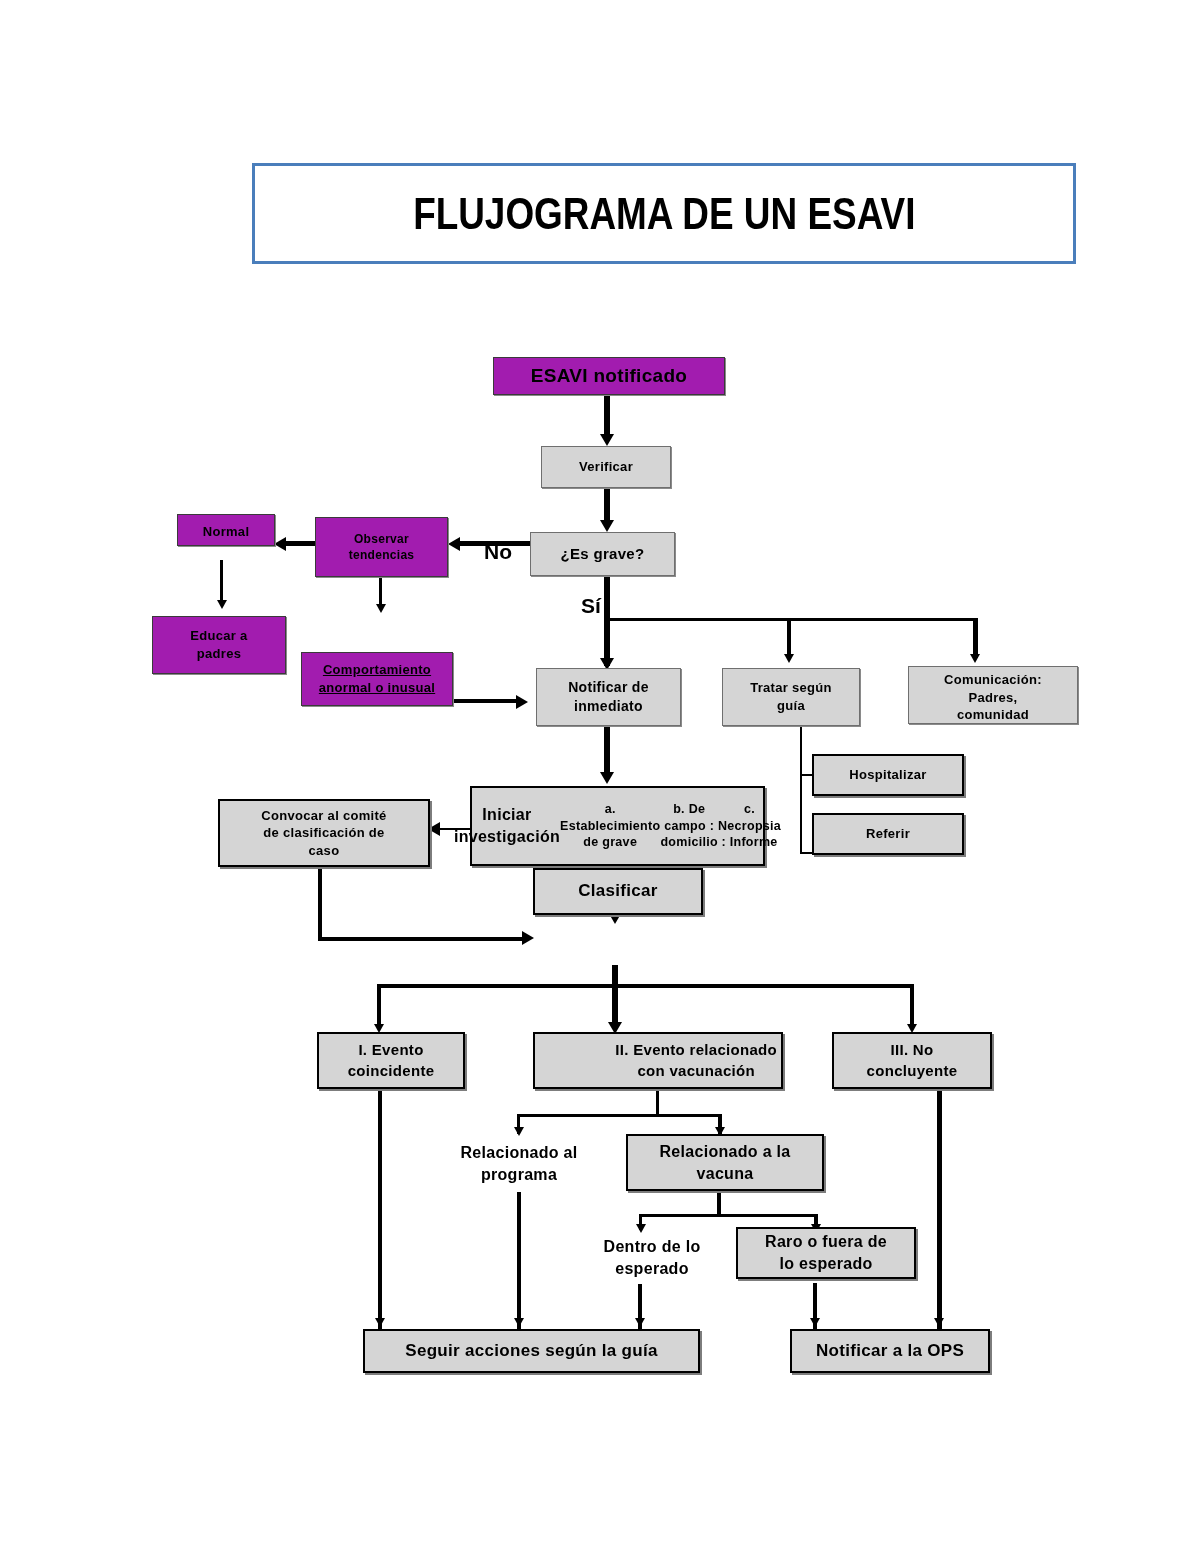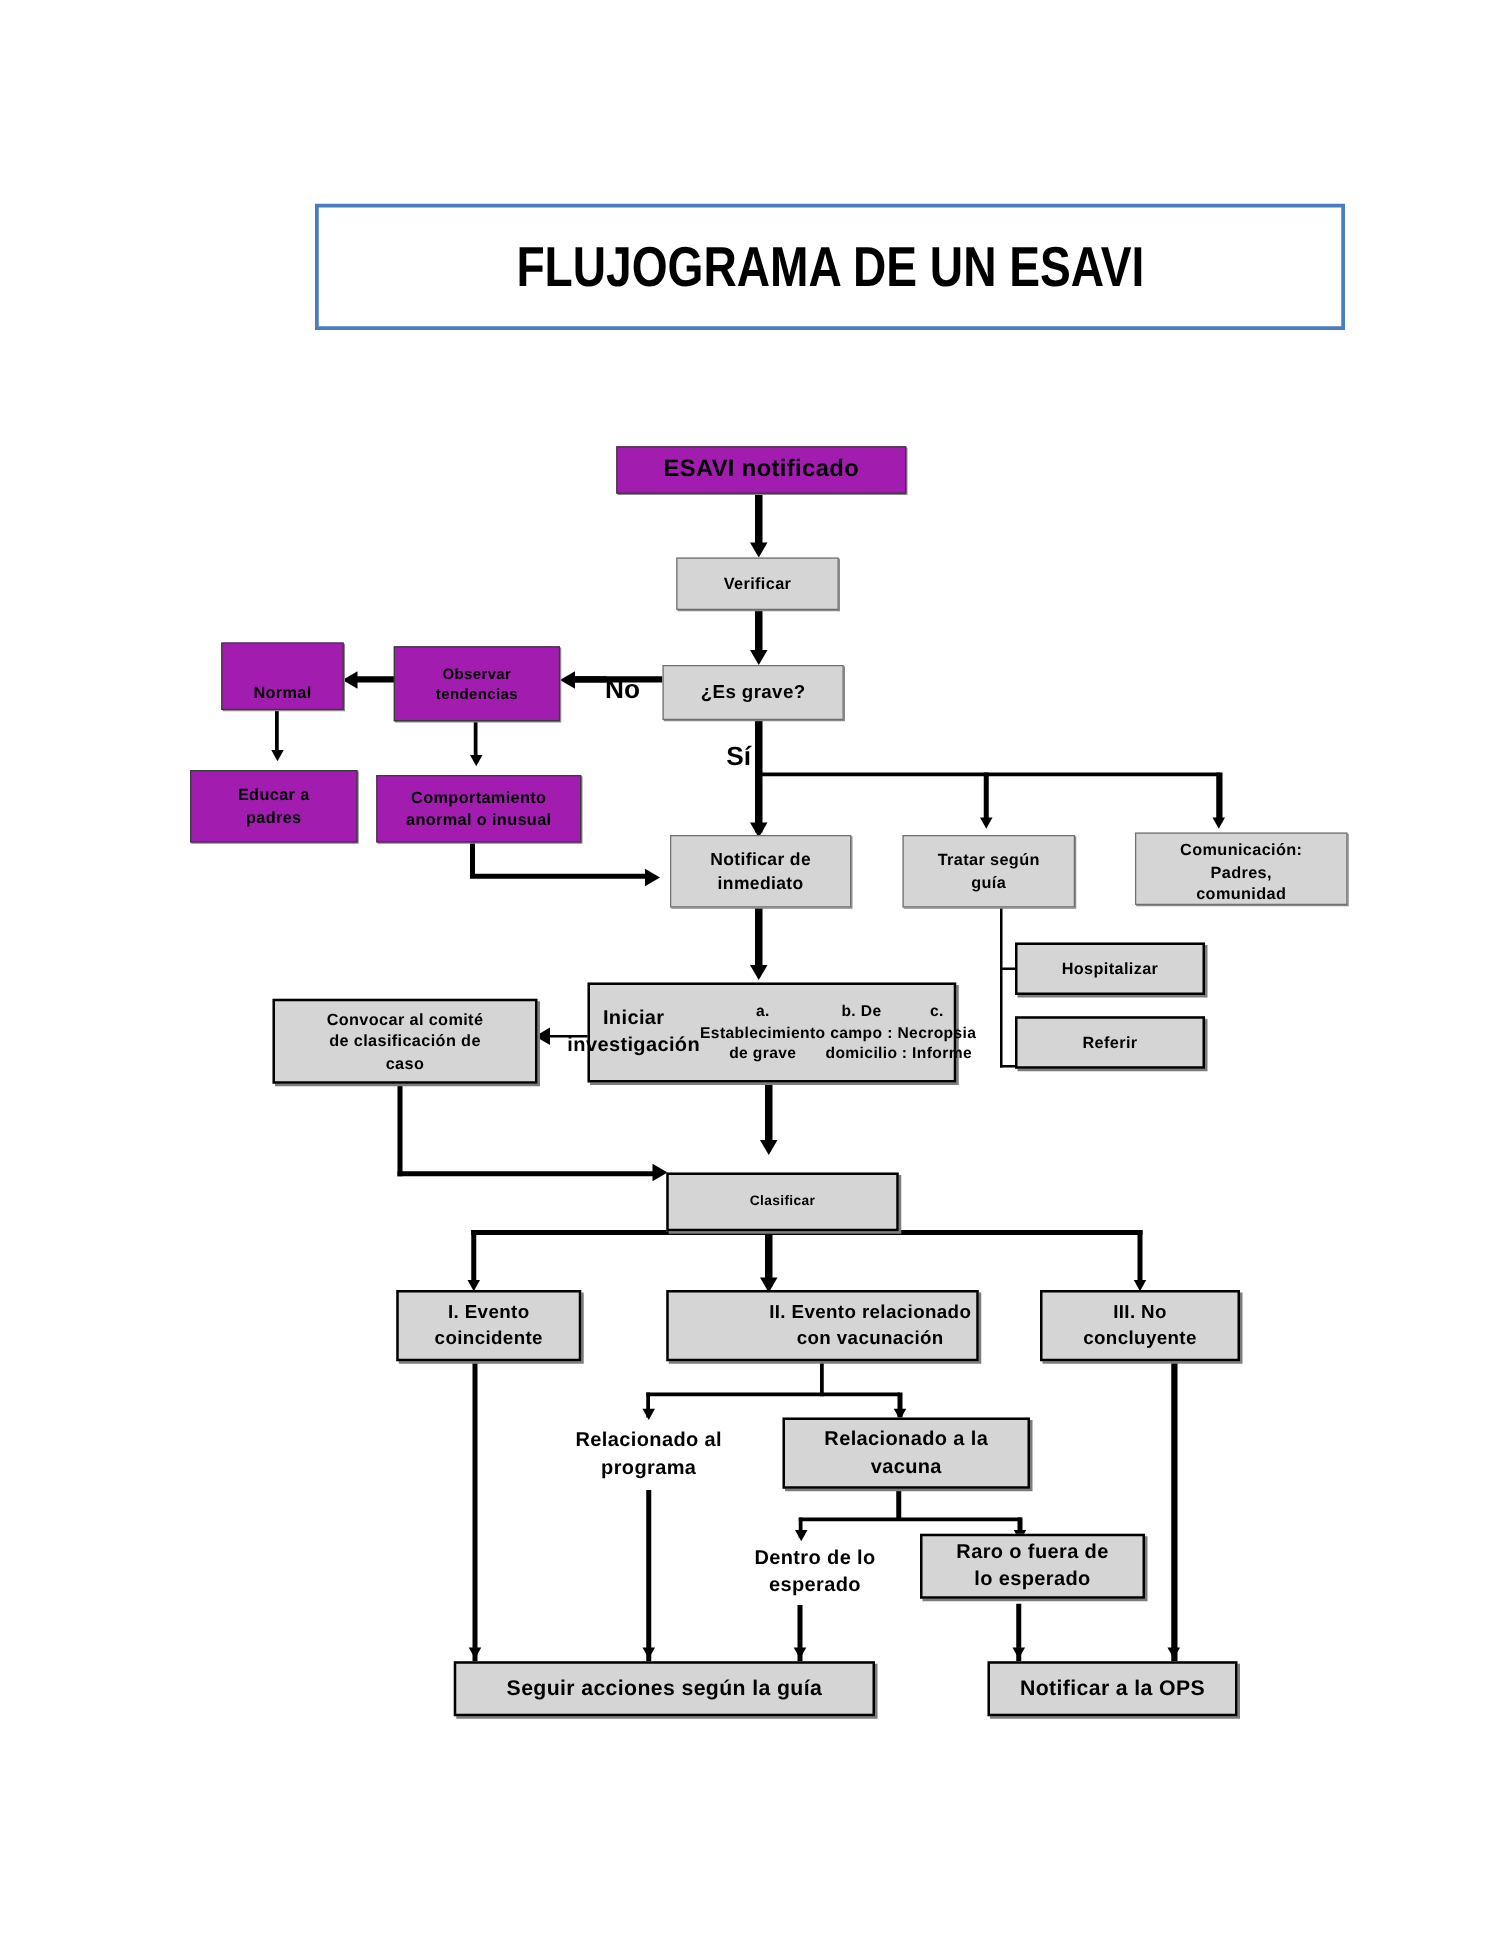--- a/index.html
+++ b/index.html
@@ -160,36 +160,36 @@
   <div class="arrow-left" style="left:448px; top:521px;"></div>
 
   <div class="node white" style="left:315px; top:501px; width:133px; height:60px; font-size:12px;">
     <span class="inner" style="white-space:pre-line;">Observar
 tendencias</span>
   </div>
 
   <div class="hline" style="left:283px; top:525px; width:33px; height:5px;"></div>
   <div class="arrow-left" style="left:274px; top:521px;"></div>
 
-  <div class="node white" style="left:177px; top:498px; width:98px; height:54px; font-size:13px; align-items:flex-end; padding-bottom:4px;">
+  <div class="node white" style="left:177px; top:498px; width:98px; height:32px; font-size:13px; align-items:flex-end; padding-bottom:4px;">
     <span class="inner">Normal</span>
   </div>
 
   <div class="vline" style="left:220px; top:544px; width:3px; height:44px;"></div>
   <div class="arrow-down sm" style="left:217px; top:584px;"></div>
 
   <div class="node white" style="left:152px; top:600px; width:134px; height:58px; font-size:13px;">
     <span class="inner" style="white-space:pre-line;">Educar a
 padres</span>
   </div>
 
   <div class="vline" style="left:379px; top:561px; width:3px; height:30px;"></div>
   <div class="arrow-down sm" style="left:376px; top:588px;"></div>
 
-  <div class="node white" style="left:301px; top:604px; width:164px; height:54px; font-size:13px;">
+  <div class="node white" style="left:301px; top:636px; width:152px; height:54px; font-size:13px;text-decoration:underline;">
     <span class="inner" style="white-space:pre-line;">Comportamiento
 anormal o inusual</span>
   </div>
 
   <div class="vline" style="left:376px; top:658px; width:4px; height:28px;"></div>
   <div class="hline" style="left:376px; top:683px; width:142px; height:4px;"></div>
   <div class="arrow-right" style="left:516px; top:679px;"></div>
 
   <div class="vline" style="left:604px; top:560px; width:6px; height:90px;"></div>
   <div class="edge-label" style="left:581px; top:578px;">Sí</div>
@@ -251,21 +251,21 @@
 caso</span>
   </div>
 
   <div class="vline" style="left:318px; top:851px; width:4px; height:74px;"></div>
   <div class="hline" style="left:318px; top:921px; width:206px; height:4px;"></div>
   <div class="arrow-right" style="left:522px; top:915px;"></div>
 
   <div class="vline" style="left:612px; top:850px; width:6px; height:52px;"></div>
   <div class="arrow-down" style="left:608px; top:896px;"></div>
 
-  <div class="node gray-dark" style="left:533px; top:922px; width:186px; height:47px; font-size:11px;">
+  <div class="node gray-dark" style="left:533px; top:852px; width:170px; height:47px; font-size:17px;">
     <span class="inner">Clasificar</span>
   </div>
 
   <div class="vline" style="left:612px; top:949px; width:6px; height:22px;"></div>
   <div class="hline" style="left:377px; top:968px; width:537px; height:4px;"></div>
 
   <div class="vline" style="left:377px; top:968px; width:4px; height:45px;"></div>
   <div class="arrow-down sm" style="left:374px; top:1008px;"></div>
 
   <div class="vline" style="left:612px; top:968px; width:6px; height:45px;"></div>

